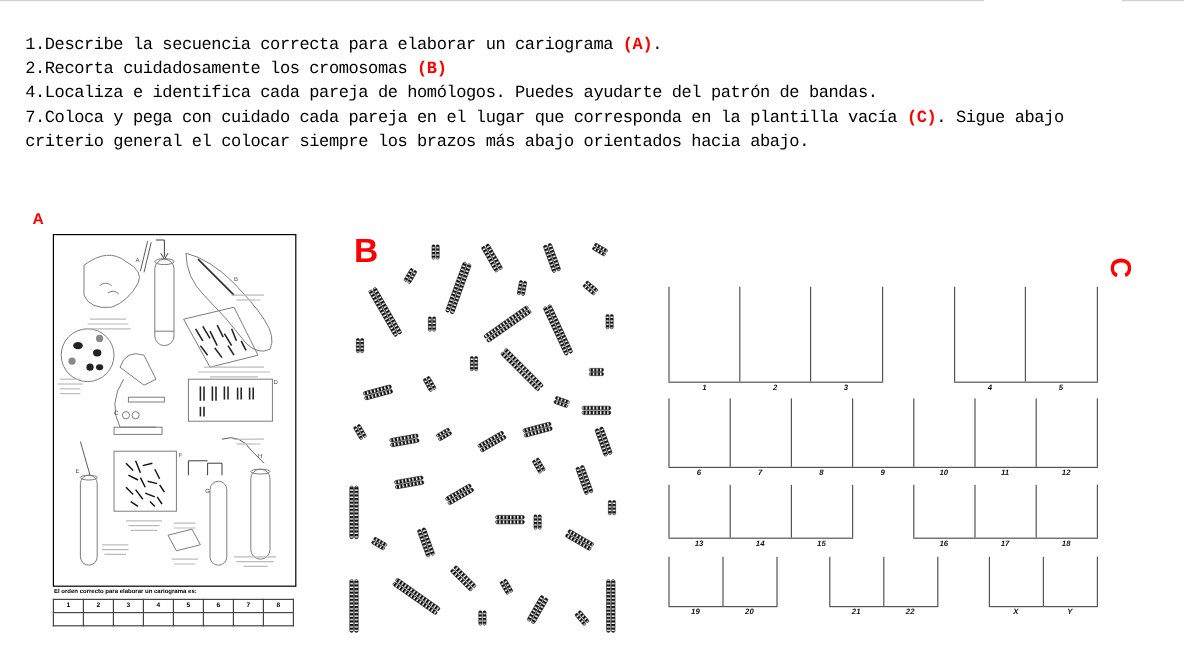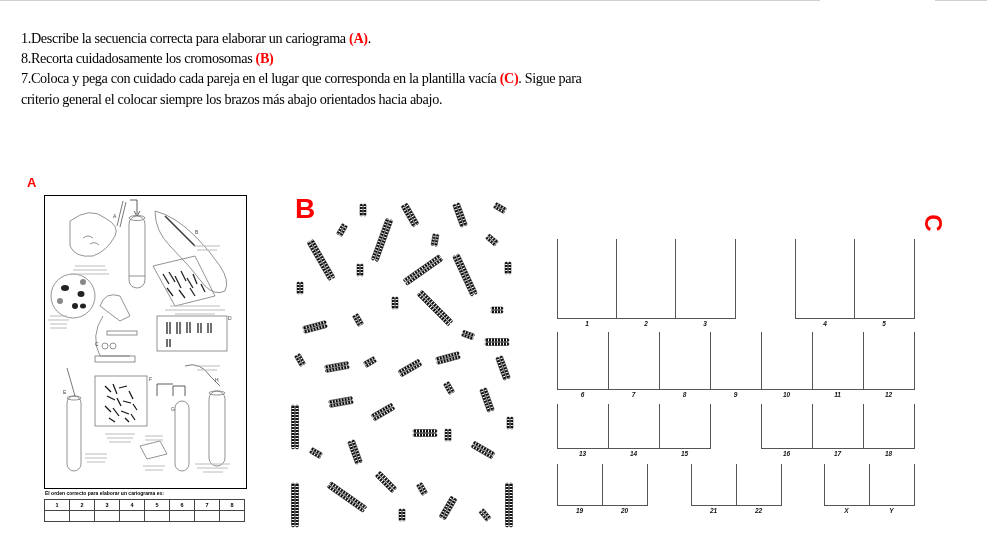--- a/index.html
+++ b/index.html
@@ -2,21 +2,21 @@
 <html><head>
 <meta charset="utf-8">
 <style>
   html, body { margin: 0; padding: 0; background: #ffffff; }
   body { width: 987px; height: 554px; position: relative; overflow: hidden;
          font-family: "Liberation Sans", "DejaVu Sans", sans-serif; color: #000; }
 
   .topline { position: absolute; top: 0; height: 1px; background: #d0d0d0; }
 
   .instructions { position: absolute; left: 21px; top: 28px; width: 800px;
-                  font-family: Liberation Serif, serif; font-size: 14.2px; line-height: 20.2px;
+                  font-family: Liberation Mono, monospace; font-size: 14.2px; line-height: 20.2px;
                   letter-spacing: -0.35px; }
   .instructions p { margin: 0; white-space: nowrap; }
   .red { color: #ff0000; font-weight: bold; }
 
   .sec-label { position: absolute; color: #ff0000; font-weight: bold;
                font-family: "Liberation Sans", sans-serif; }
 
   
   .a-frame { position: absolute; left: 44px; top: 195px; width: 201px; height: 292px;
              border: 1px solid #000; background: #fff; }
@@ -41,22 +41,23 @@
              transform: rotate(90deg); text-align: center; }
 </style>
 </head>
 <body>
 
 <div class="topline" style="left:0;width:820px;"></div>
 <div class="topline" style="left:935px;width:52px;"></div>
 
 <div class="instructions">
   <p><span>1.Describe la secuencia correcta para elaborar un cariograma </span><span class="red">(A)</span><span>.</span></p>
-  <p><span>8.Recorta cuidadosamente los cromosomas </span><span class="red">(B)</span></p>
-  <p><span>7.Coloca y pega con cuidado cada pareja en el lugar que corresponda en la plantilla vacía </span><span class="red">(C)</span><span>. Sigue para</span></p>
+  <p><span>2.Recorta cuidadosamente los cromosomas </span><span class="red">(B)</span></p>
+  <p><span>4.Localiza e identifica cada pareja de homólogos. Puedes ayudarte del patrón de bandas.</span></p>
+  <p><span>7.Coloca y pega con cuidado cada pareja en el lugar que corresponda en la plantilla vacía </span><span class="red">(C)</span><span>. Sigue abajo</span></p>
   <p><span>criterio general el colocar siempre los brazos más abajo orientados hacia abajo.</span></p>
 </div>
 
 <div class="sec-label" style="left:27px;top:175px;font-size:13px;">A</div>
 
 <div class="a-frame">
   <svg width="201" height="292" viewBox="0 0 201 292">
     <g fill="none" stroke="#777" stroke-width="0.8">
 
       <path d="M25 25 Q45 10 60 22 Q75 30 70 40 Q62 55 48 60 Q30 62 25 50 Z"></path>

